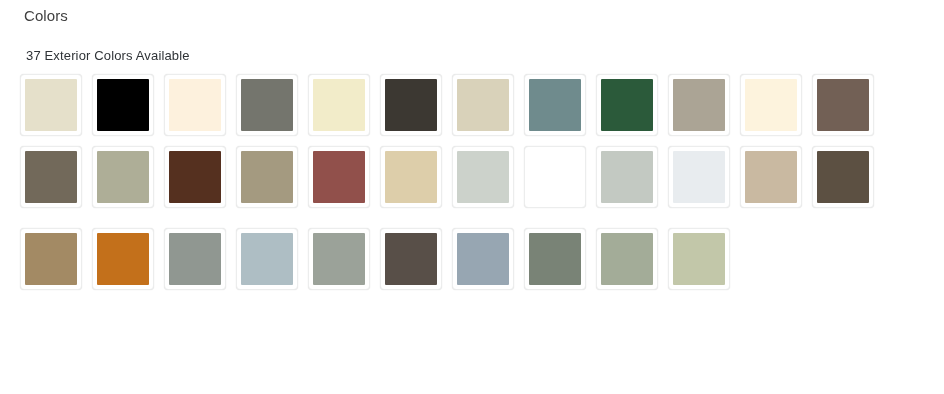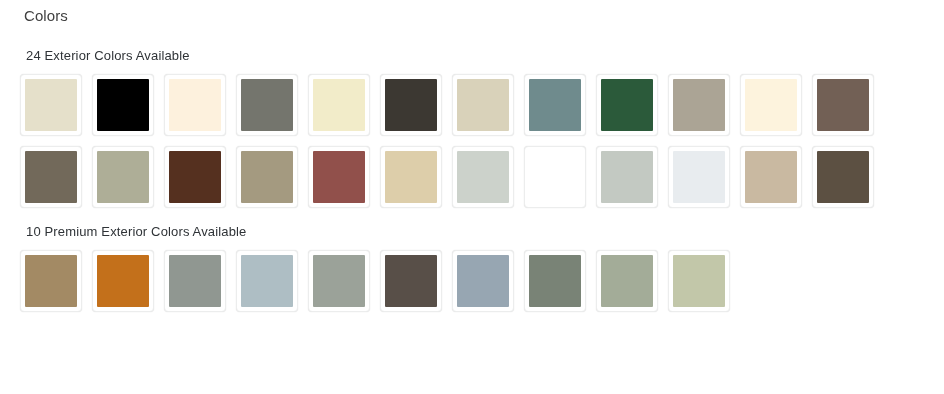--- a/index.html
+++ b/index.html
@@ -77,21 +77,21 @@
 </head>
 <body style="background: rgb(255, 255, 255);">
 
 <div>
 
   <div class="page-title">Colors</div>
 
   <div class="colors-body">
 
     <section class="color-group group-exterior">
-      <h3 class="group-title">24 Exterior Colors Available</h3>
+      <h3 class="group-title">37 Exterior Colors Available</h3>
       <div class="swatch-grid">
           <div class="swatch" title="#e5e0ca">
             <div class="swatch-chip" style="background-color: rgb(229, 224, 202);"></div>
           </div>
           <div class="swatch" title="#000000">
             <div class="swatch-chip" style="background-color: rgb(0, 0, 0);"></div>
           </div>
           <div class="swatch" title="#fdf1dd">
             <div class="swatch-chip" style="background-color: rgb(253, 241, 221);"></div>
           </div>
@@ -155,21 +155,20 @@
           <div class="swatch" title="#c9b9a1">
             <div class="swatch-chip" style="background-color: rgb(201, 185, 161);"></div>
           </div>
           <div class="swatch" title="#5c5042">
             <div class="swatch-chip" style="background-color: rgb(92, 80, 66);"></div>
           </div>
         </div>
     </section>
 
     <section class="color-group group-premium">
-      <h3 class="group-title">10 Premium Exterior Colors Available</h3>
       <div class="swatch-grid">
           <div class="swatch" title="#a38a64">
             <div class="swatch-chip" style="background-color: rgb(163, 138, 100);"></div>
           </div>
           <div class="swatch" title="#c3701b">
             <div class="swatch-chip" style="background-color: rgb(195, 112, 27);"></div>
           </div>
           <div class="swatch" title="#909791">
             <div class="swatch-chip" style="background-color: rgb(144, 151, 145);"></div>
           </div>

